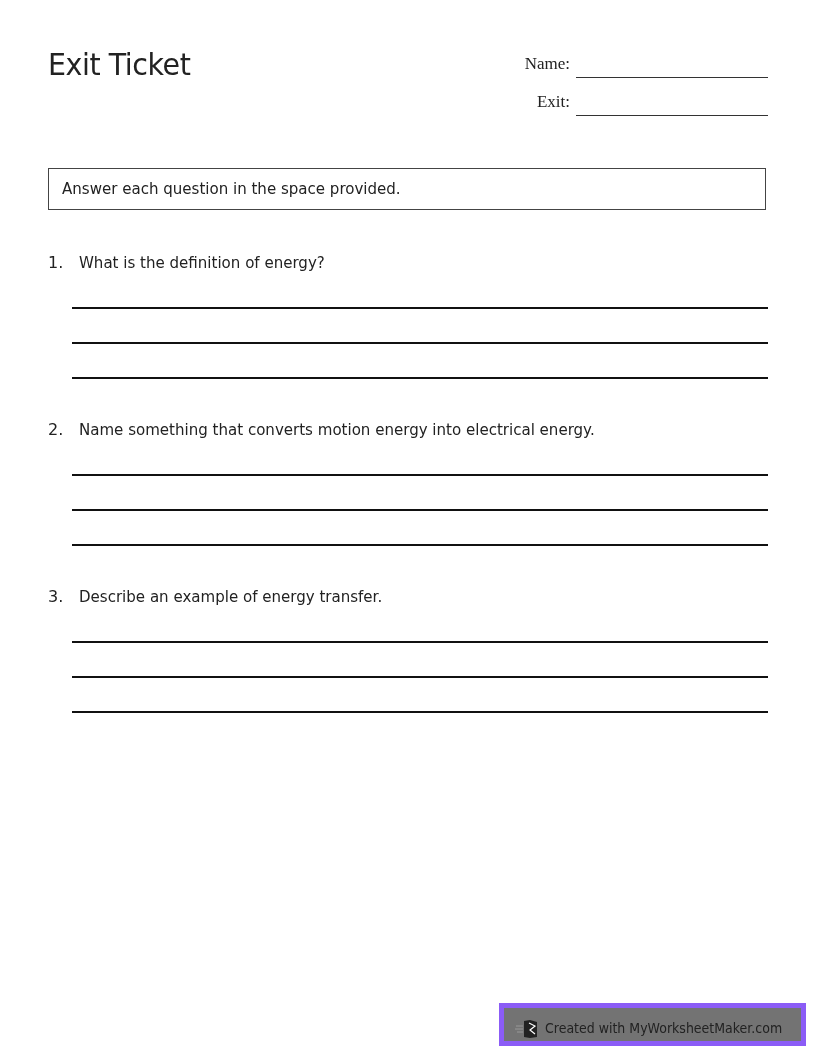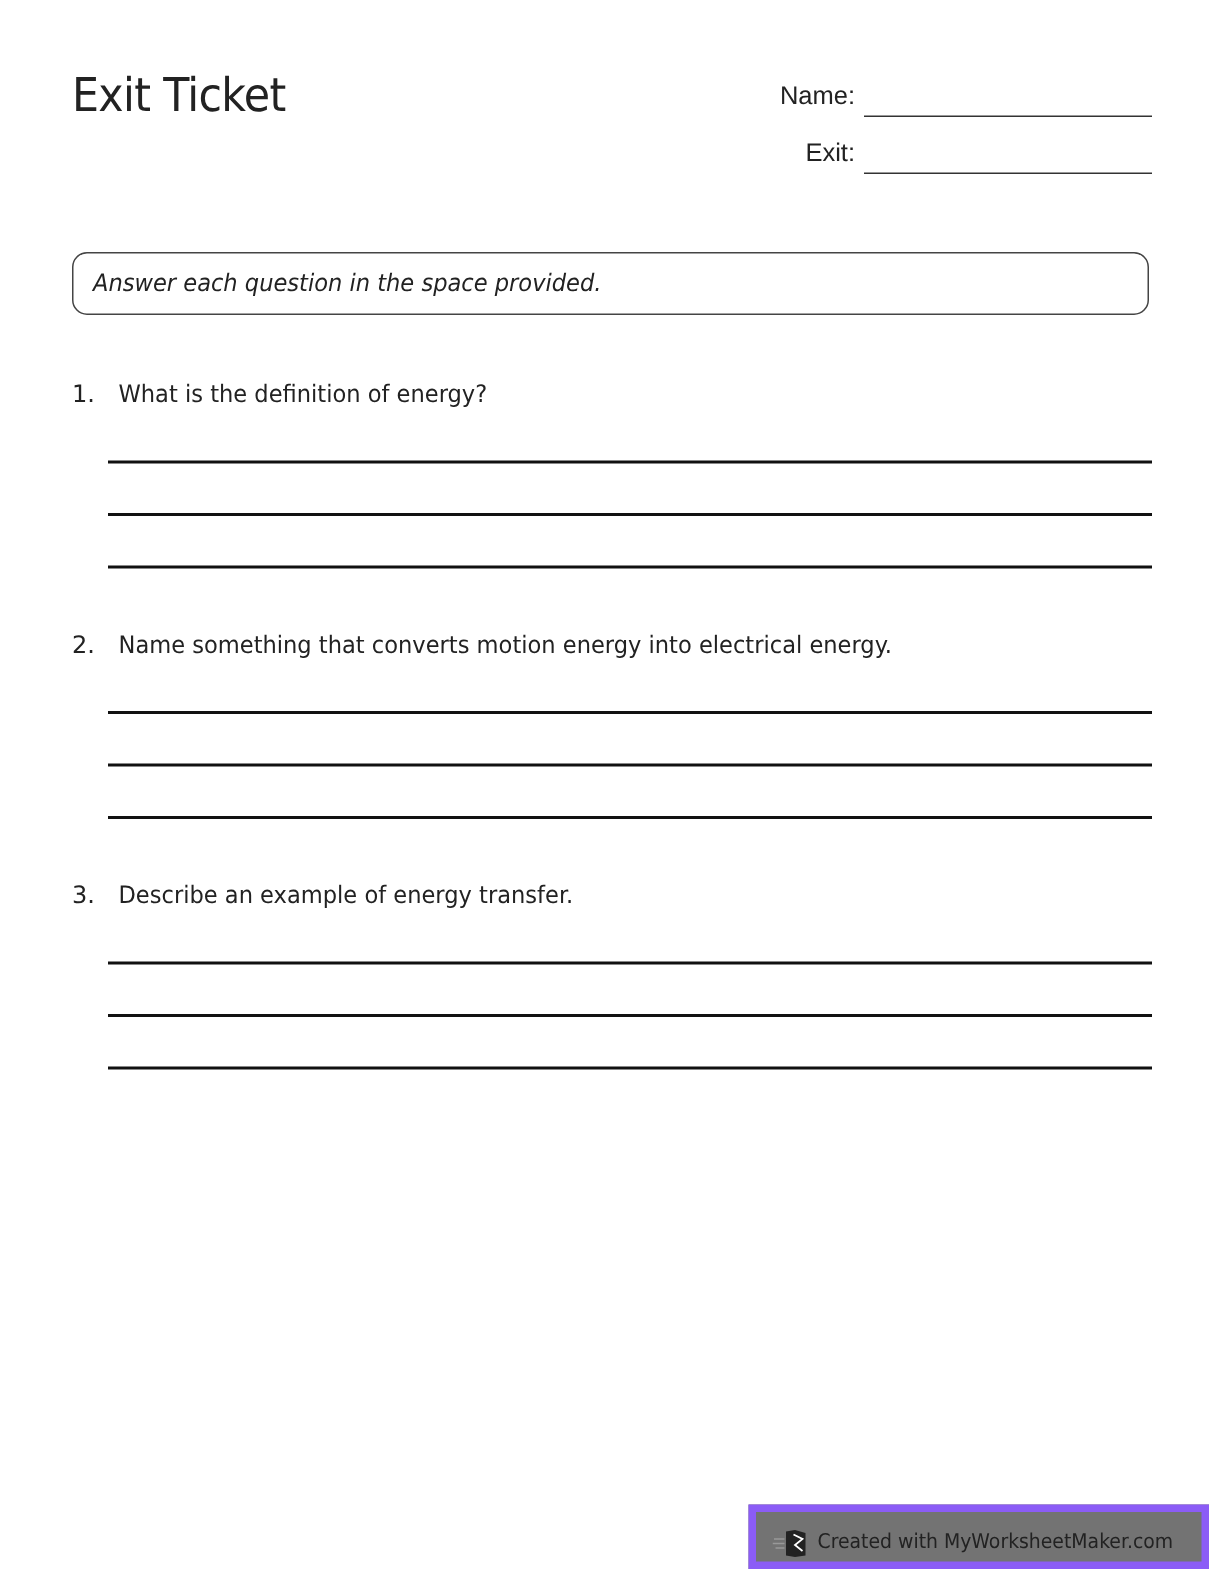--- a/index.html
+++ b/index.html
@@ -5,29 +5,29 @@
     html, body { margin: 0; padding: 0; background: #ffffff; }
     body { width: 816px; height: 1056px; position: relative; overflow: hidden; color: #222; }
     .page { position: absolute; left: 0; top: 0; width: 732px; height: 1056px; }
     .title {
       position: absolute; left: 48px; top: 46px;
       font-family: "DejaVu Sans", sans-serif; font-size: 31px; font-weight: normal;
       color: #222; letter-spacing: -0.5px; transform: scaleX(0.92); transform-origin: left top;
     }
     .field-label {
       position: absolute; width: 80px; text-align: right;
-      font-family: Liberation Sans, sans-serif; font-size: 17px; color: #222;
+      font-family: Liberation Serif, serif; font-size: 17px; color: #222;
     }
     .field-line {
       position: absolute; left: 576px; width: 192px; height: 0;
       border-top: 1px solid #333;
     }
     .instr-box {
       position: absolute; left: 48px; top: 168px; width: 718px; height: 42px;
-      border: 1px solid #444; border-radius: 10px; box-sizing: border-box; font-style: italic;
+      border: 1px solid #444; border-radius: 0; box-sizing: border-box;
     }
     .instr-text {
       position: absolute; left: 13px; top: 10px;
       font-family: "DejaVu Sans", sans-serif; font-size: 16px; color: #222;
       transform: scaleX(0.94); transform-origin: left top; white-space: nowrap;
     }
     .question {
       position: absolute; left: 48px; width: 720px;
     }
     .q-num {

